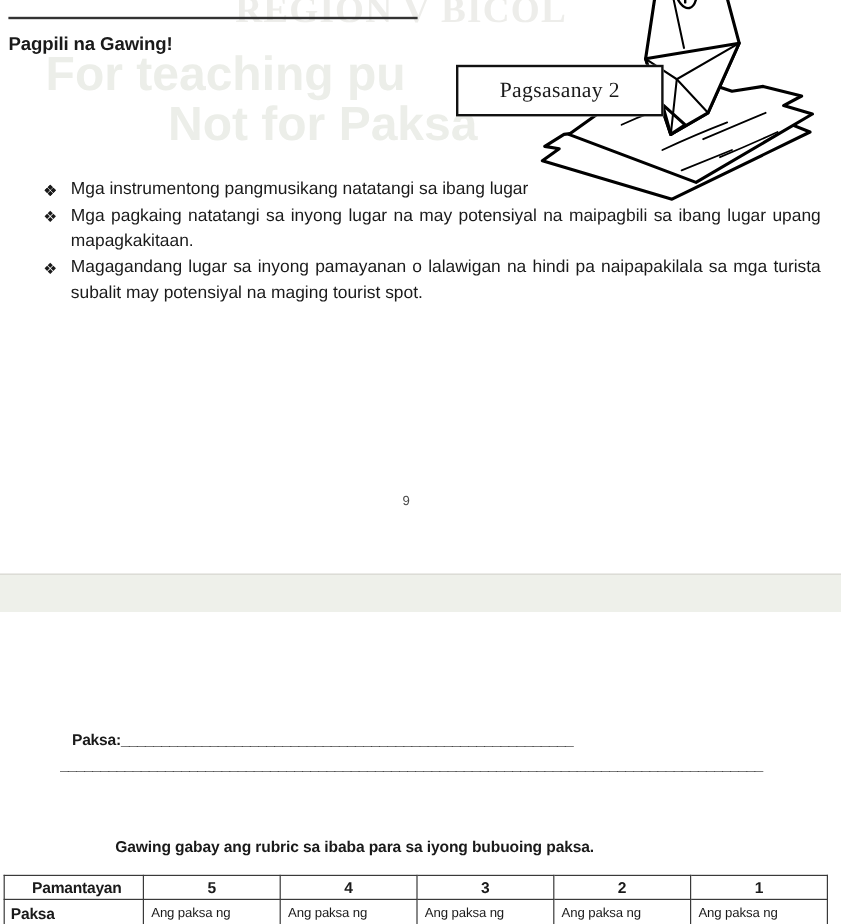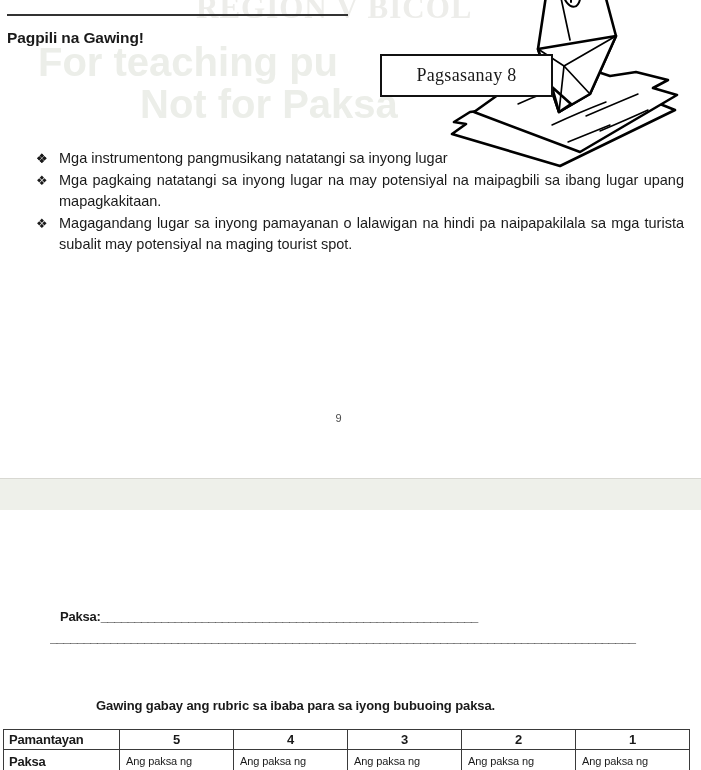--- a/index.html
+++ b/index.html
@@ -208,21 +208,21 @@
   #rubric-table th {
     height: 19px;
   }
   #rubric-table td {
     height: 22px;
   }
   .col-crit { width: 116px; }
   .col-score { width: 114px; }
 
   .th-crit {
-    text-align: left;
+    text-align: center;
     font-size: 13px;
     font-weight: bold;
     padding-left: 5px !important;
     letter-spacing: -0.2px;
   }
   .th-score {
     text-align: center;
     font-size: 13px;
     font-weight: bold;
   }
@@ -287,30 +287,30 @@
       </g>
 
       <g fill="none" stroke="#000000" stroke-width="2" stroke-linecap="round">
         <ellipse cx="131" cy="-4" rx="9" ry="17" transform="rotate(-12 131 -4)"></ellipse>
         <path d="M131 -14 L131 8"></path>
       </g>
     </svg>
   </div>
 
   <div id="pagsasanay-box">
-    <span id="pagsasanay-label">Pagsasanay 8</span>
+    <span id="pagsasanay-label">Pagsasanay 2</span>
   </div>
 
   <ul class="bullet-list">
     <li class="bullet-item narrow">
       <span class="bullet-glyph">❖</span>
     </li>
     <li class="bullet-item">
       <span class="bullet-glyph">❖</span>
-      <span>Mga instrumentong pangmusikang natatangi sa inyong lugar</span>
+      <span>Mga instrumentong pangmusikang natatangi sa ibang lugar</span>
     </li>
     <li class="bullet-item">
       <span class="bullet-glyph">❖</span>
       <span>Mga pagkaing natatangi sa inyong lugar na may potensiyal na maipagbili sa ibang lugar upang mapagkakitaan.</span>
     </li>
     <li class="bullet-item">
       <span class="bullet-glyph">❖</span>
       <span>Magagandang lugar sa inyong pamayanan o lalawigan na hindi pa naipapakilala sa mga turista subalit may potensiyal na maging tourist spot.</span>
     </li>
   </ul>

